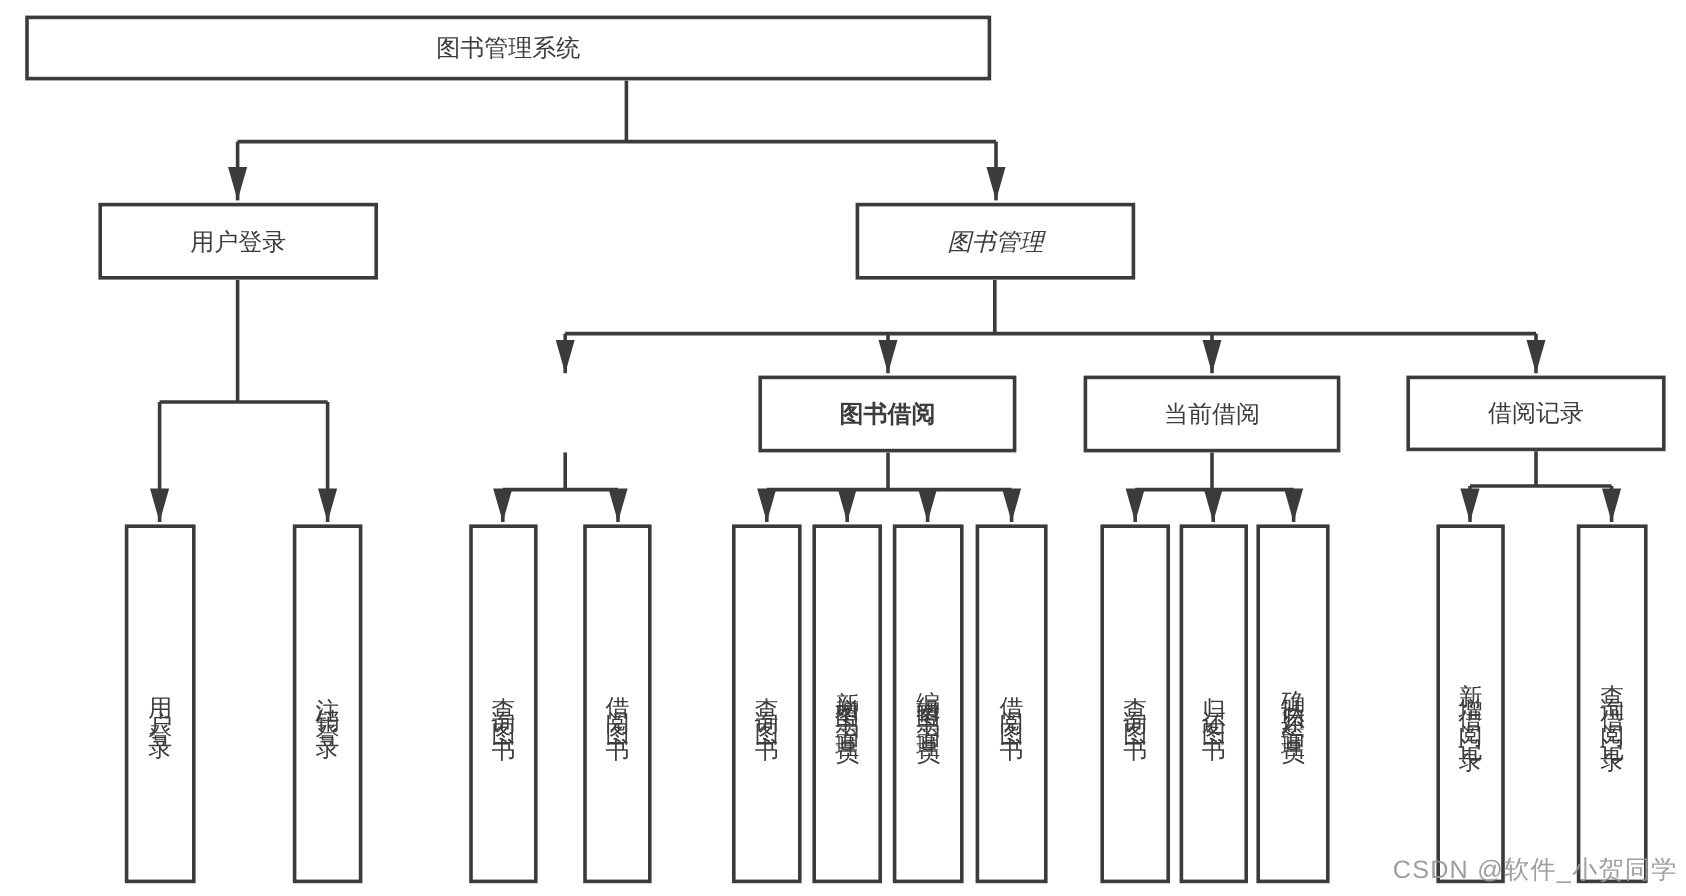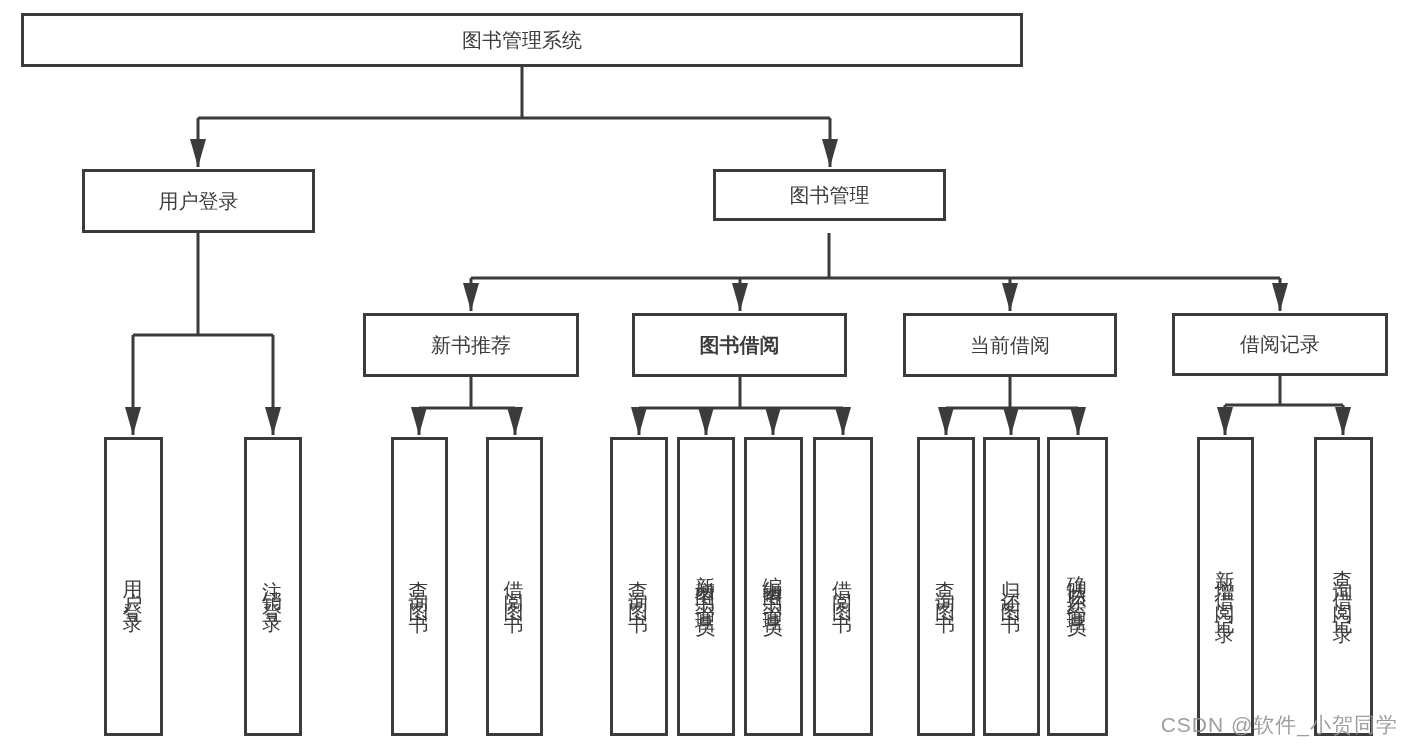--- a/index.html
+++ b/index.html
@@ -106,26 +106,25 @@
       <path d="M1011 408 V435" marker-end="url(#arr)"></path>
       <path d="M1078 408 V435" marker-end="url(#arr)"></path>
 
       <path d="M1280 376 V405"></path>
       <path d="M1225 405 H1343"></path>
       <path d="M1225 405 V435" marker-end="url(#arr)"></path>
       <path d="M1343 405 V435" marker-end="url(#arr)"></path>
     </g>
   </svg>
 
-  <div class="node" style="left:21px; top:13px; width:1002px; height:54px;">图书管理系统</div>
+  <div class="node" style="left:21px; top:13px; width:805px; height:54px;">图书管理系统</div>
 
   <div class="node" style="left:82px; top:169px; width:233px; height:64px;">用户登录</div>
-  <div class="node" style="left:713px; top:169px; width:233px; height:52px;">图书管理</div>
+  <div class="node" style="left:713px; top:169px; width:233px; height:64px;font-style:italic;">图书管理</div>
 
-  <div class="node" style="left:363px; top:313px; width:216px; height:64px;">新书推荐</div>
   <div class="node" style="left:632px; top:313px; width:215px; height:64px;font-weight:bold;">图书借阅</div>
   <div class="node" style="left:903px; top:313px; width:214px; height:64px;">当前借阅</div>
   <div class="node" style="left:1172px; top:313px; width:216px; height:63px;">借阅记录</div>
 
   <div class="node leaf" style="left:104px; width:59px;">
     <span class="vt">用户登录</span>
   </div>
   <div class="node leaf" style="left:244px; width:58px;">
     <span class="vt">注销登录</span>
   </div>

